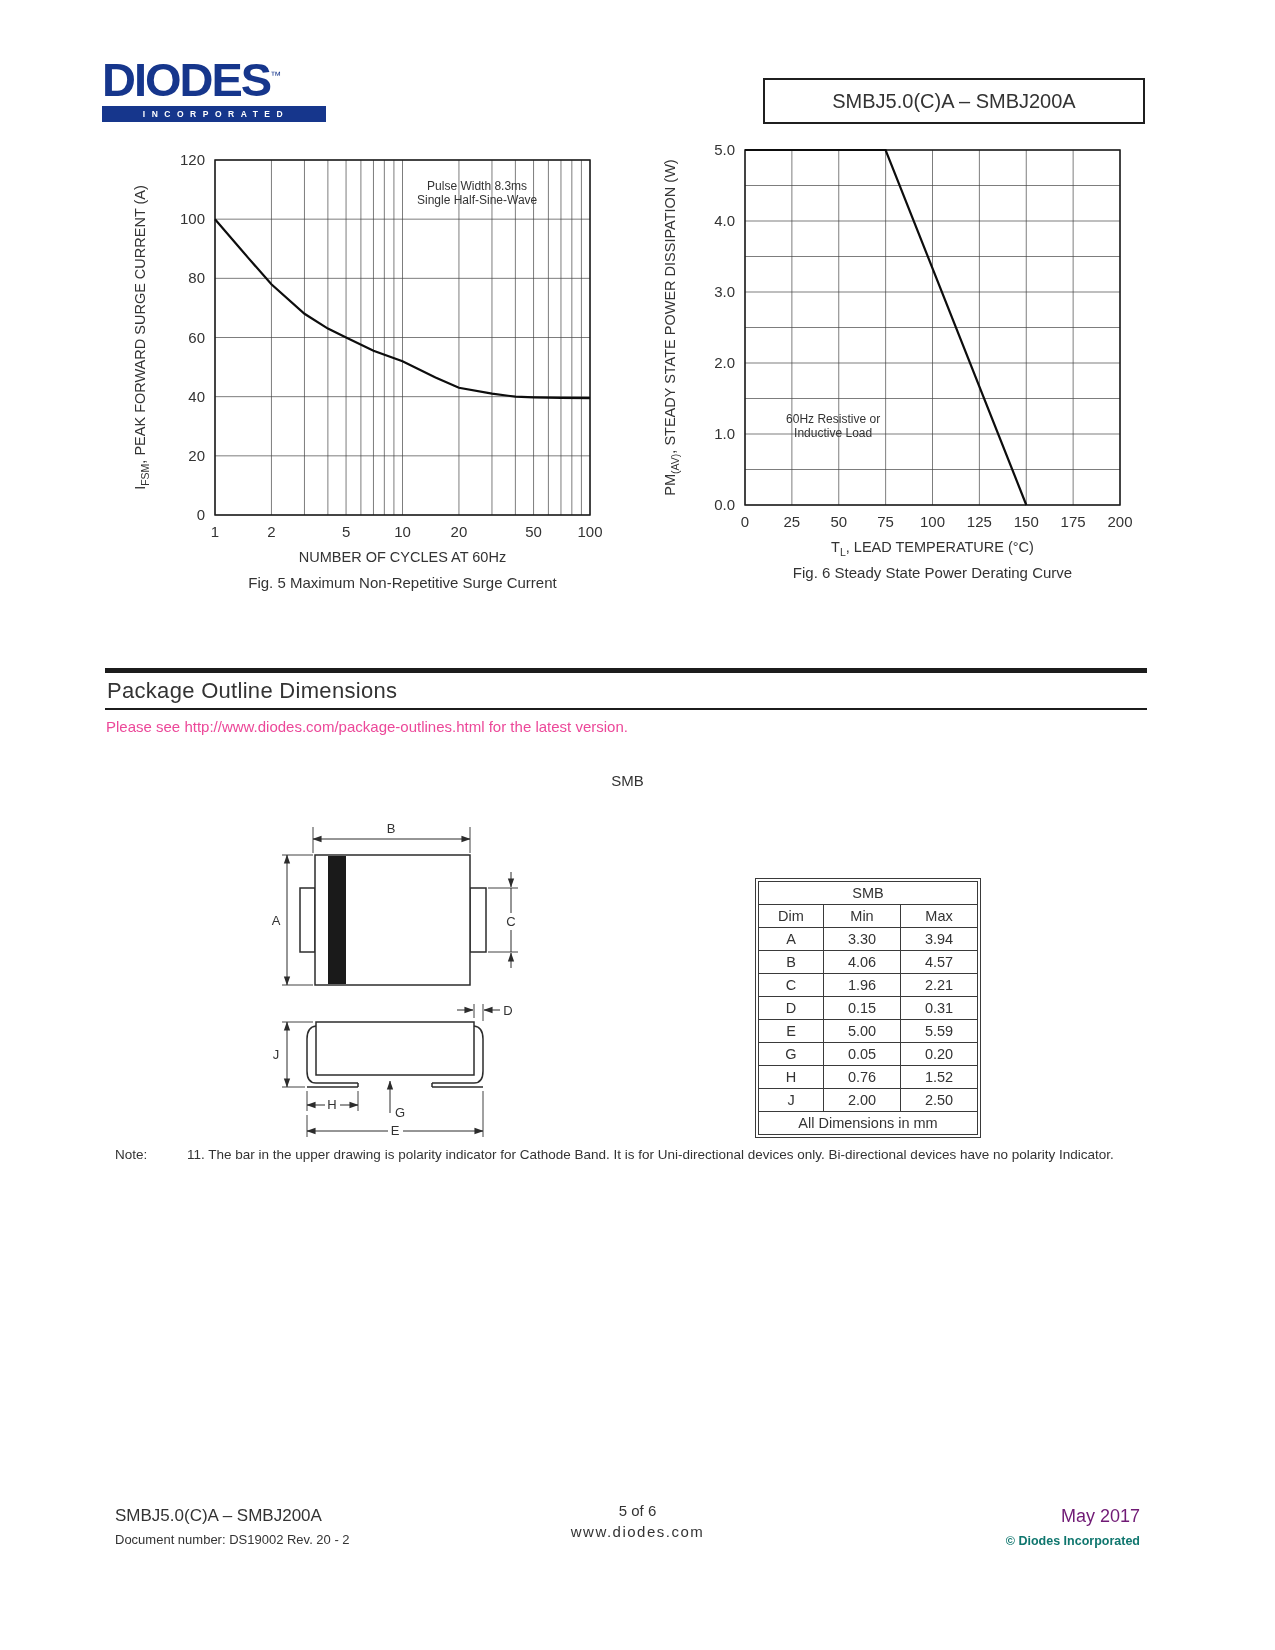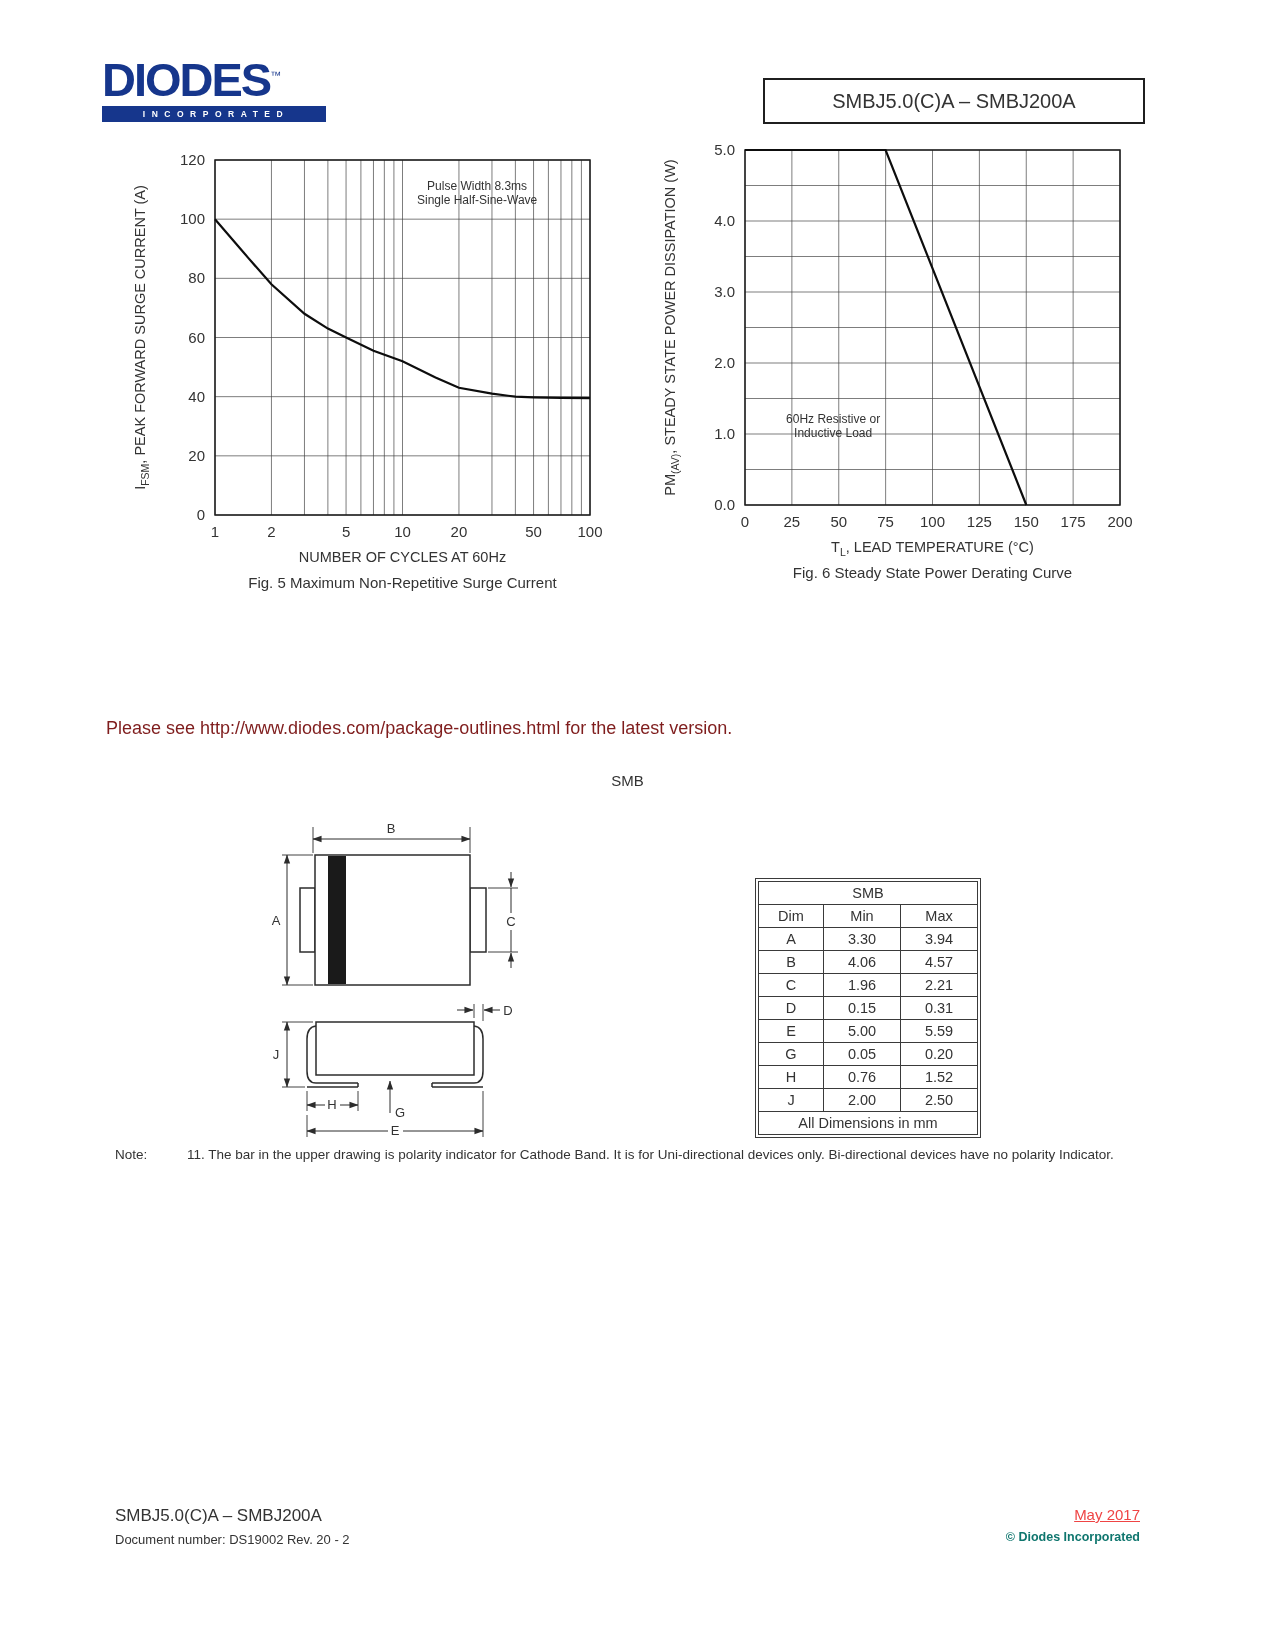--- a/index.html
+++ b/index.html
@@ -28,21 +28,21 @@
   .series{fill:none;stroke:#0d0d0d;stroke-width:2.2;}
   .anno{font-size:12px;text-anchor:middle;fill:#333;}
   .axis-label{font-size:14.5px;text-anchor:middle;fill:#333;}
   .caption{width:375px;margin-left:100px;text-align:center;font-size:15px;color:#333;}
 
   
   .section-head{position:absolute;left:105px;top:668px;width:1042px;}
   .rule-thick{height:5px;background:#1c1c1c;}
   .section-head h2{margin:5px 0 4px 2px;font-size:22px;font-weight:400;color:#333;letter-spacing:0.3px;}
   .rule-thin{height:2px;background:#1c1c1c;}
-  .see-line{position:absolute;left:106px;top:718px;font-size:18px;color:#7f1d1d;}
+  .see-line{position:absolute;left:106px;top:718px;font-size:15px;color:#ec4899;}
   .smb-title{position:absolute;left:0;top:772px;width:1255px;text-align:center;font-size:15px;color:#333;}
 
   
   .pkg{position:absolute;left:250px;top:815px;}
   .draw-line{stroke:#2c2c2c;stroke-width:1.5;fill:none;}
   .draw-fill{fill:#ffffff;stroke:#2c2c2c;stroke-width:1.5;}
   .band{fill:#1a1a1a;stroke:none;}
   .dim-line{stroke:#2c2c2c;stroke-width:1;fill:none;}
   .ext-line{stroke:#2c2c2c;stroke-width:0.9;fill:none;}
   .dim-text{font-size:13px;fill:#333;text-anchor:middle;}
@@ -61,21 +61,21 @@
   .note-label{width:72px;flex:none;}
 
   
   .footer-left{position:absolute;left:115px;top:1506px;}
   .footer-part{font-size:17px;color:#333;}
   .footer-doc{font-size:13px;margin-top:6px;color:#333;}
   .footer-center{position:absolute;left:0;top:1502px;width:1275px;text-align:center;}
   .footer-page{font-size:15px;color:#333;}
   .footer-site{font-size:15px;letter-spacing:1.5px;margin-top:4px;color:#333;}
   .footer-right{position:absolute;right:135px;top:1506px;text-align:right;}
-  .footer-date{font-size:15px;color:#ef4444;text-decoration:underline;}
+  .footer-date{font-size:18px;color:#701a75;}
   .footer-copy{font-size:12.5px;font-weight:700;margin-top:7px;color:#0f766e;}
 </style>
 </head>
 <body>
 
 <div class="page">
 
   <div class="logo">
     <div class="logo-word"><span>DIODES</span><span class="tm">™</span></div>
     <div class="logo-bar">INCORPORATED</div>
@@ -172,20 +172,25 @@
         <text x="90" y="93.99999999999999" class="tick ytick">4.0</text>
         <text x="90" y="23" class="tick ytick">5.0</text>
         <polyline points="100.0,18.0 240.6,18.0 381.3,373.0" class="series"></polyline>
         <text x="188.125" y="291.35" class="anno"><tspan x="188.125">60Hz Resistive or</tspan><tspan x="188.125" dy="14">Inductive Load</tspan></text>
         <text x="287.5" y="420" class="axis-label"><tspan>T</tspan><tspan dy="4" font-size="10.5">L</tspan><tspan dy="-4">, LEAD TEMPERATURE (°C)</tspan></text>
         <text x="30" y="195.5" transform="rotate(-90 30 195.5)" class="axis-label"><tspan>PM</tspan><tspan dy="4" font-size="10.5">(AV)</tspan><tspan dy="-4">, STEADY STATE POWER DISSIPATION (W)</tspan></text>
       </svg>
     <figcaption class="caption">Fig. 6  Steady State Power Derating Curve</figcaption>
   </figure>
 
+  <div class="section-head">
+    <div class="rule-thick"></div>
+    <h2>Package Outline Dimensions</h2>
+    <div class="rule-thin"></div>
+  </div>
   <div class="see-line">Please see http://www.diodes.com/package-outlines.html for the latest version.</div>
   <div class="smb-title">SMB</div>
 
   <svg class="pkg" width="330" height="340">
     <defs>
       <marker id="arr" viewBox="0 0 10 10" refX="9.5" refY="5" markerWidth="9" markerHeight="9" orient="auto-start-reverse">
         <path d="M0 1.5 L10 5 L0 8.5 Z" fill="#2c2c2c"></path>
       </marker>
     </defs>
 
@@ -307,18 +312,22 @@
 
   <div class="note-row">
     <div class="note-label">Note:</div>
     <div>11. The bar in the upper drawing is polarity indicator for Cathode Band. It is for Uni-directional devices only. Bi-directional devices have no polarity Indicator.</div>
   </div>
 
   <div class="footer-left">
     <div class="footer-part">SMBJ5.0(C)A – SMBJ200A</div>
     <div class="footer-doc">Document number: DS19002 Rev. 20 - 2</div>
   </div>
+  <div class="footer-center">
+    <div class="footer-page">5 of 6</div>
+    <div class="footer-site">www.diodes.com</div>
+  </div>
   <div class="footer-right">
     <div class="footer-date">May 2017</div>
     <div class="footer-copy">© Diodes Incorporated</div>
   </div>
 
 </div>
 
 </body></html>

